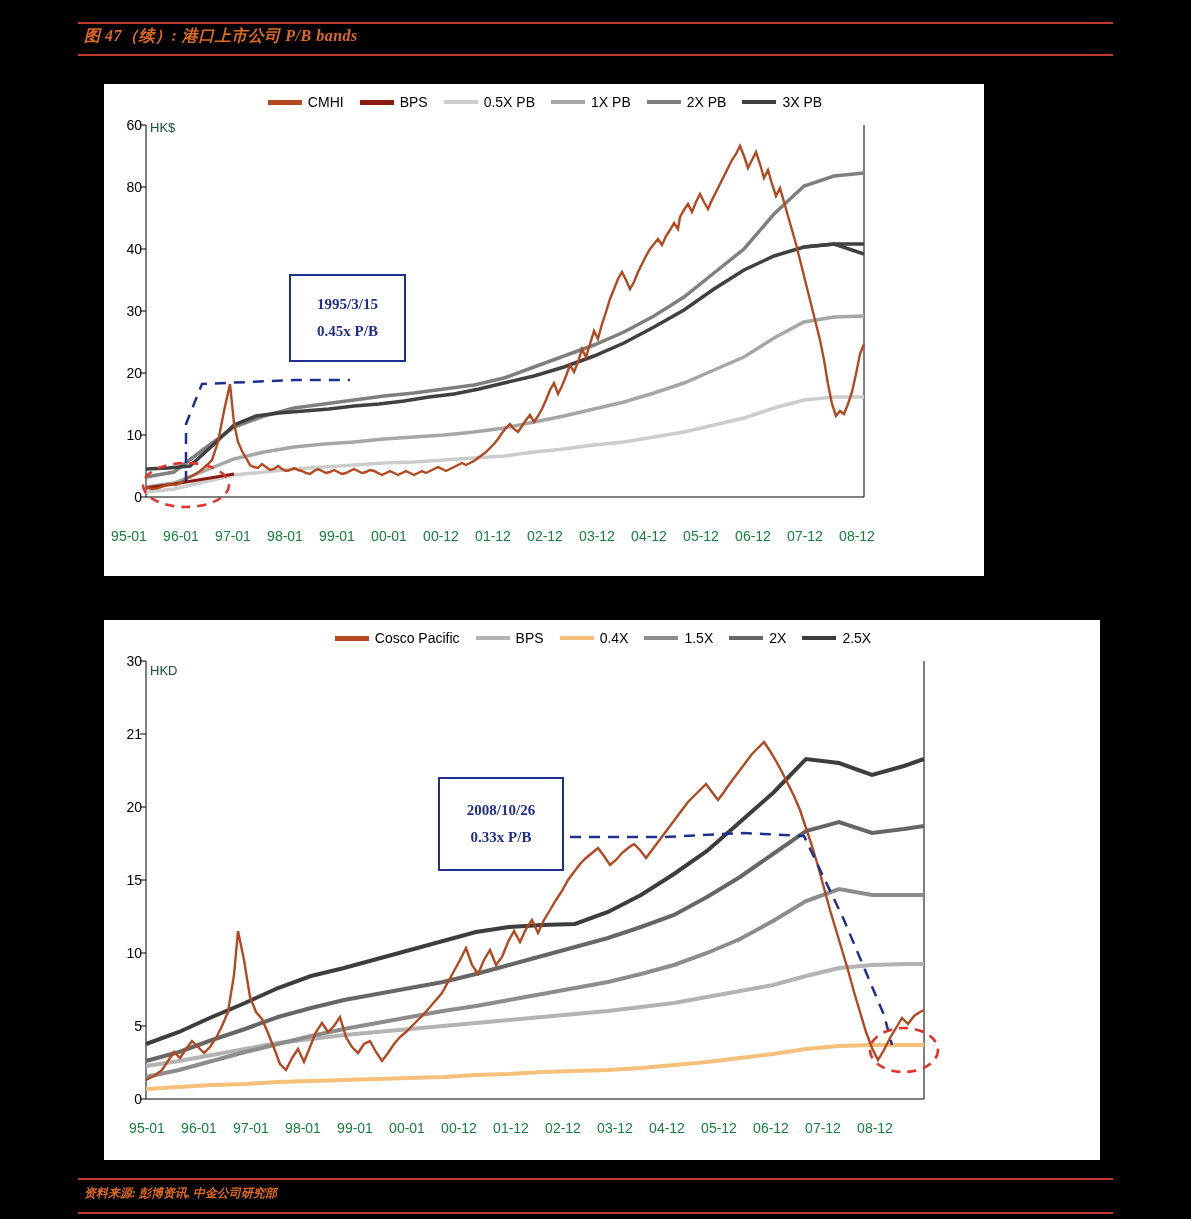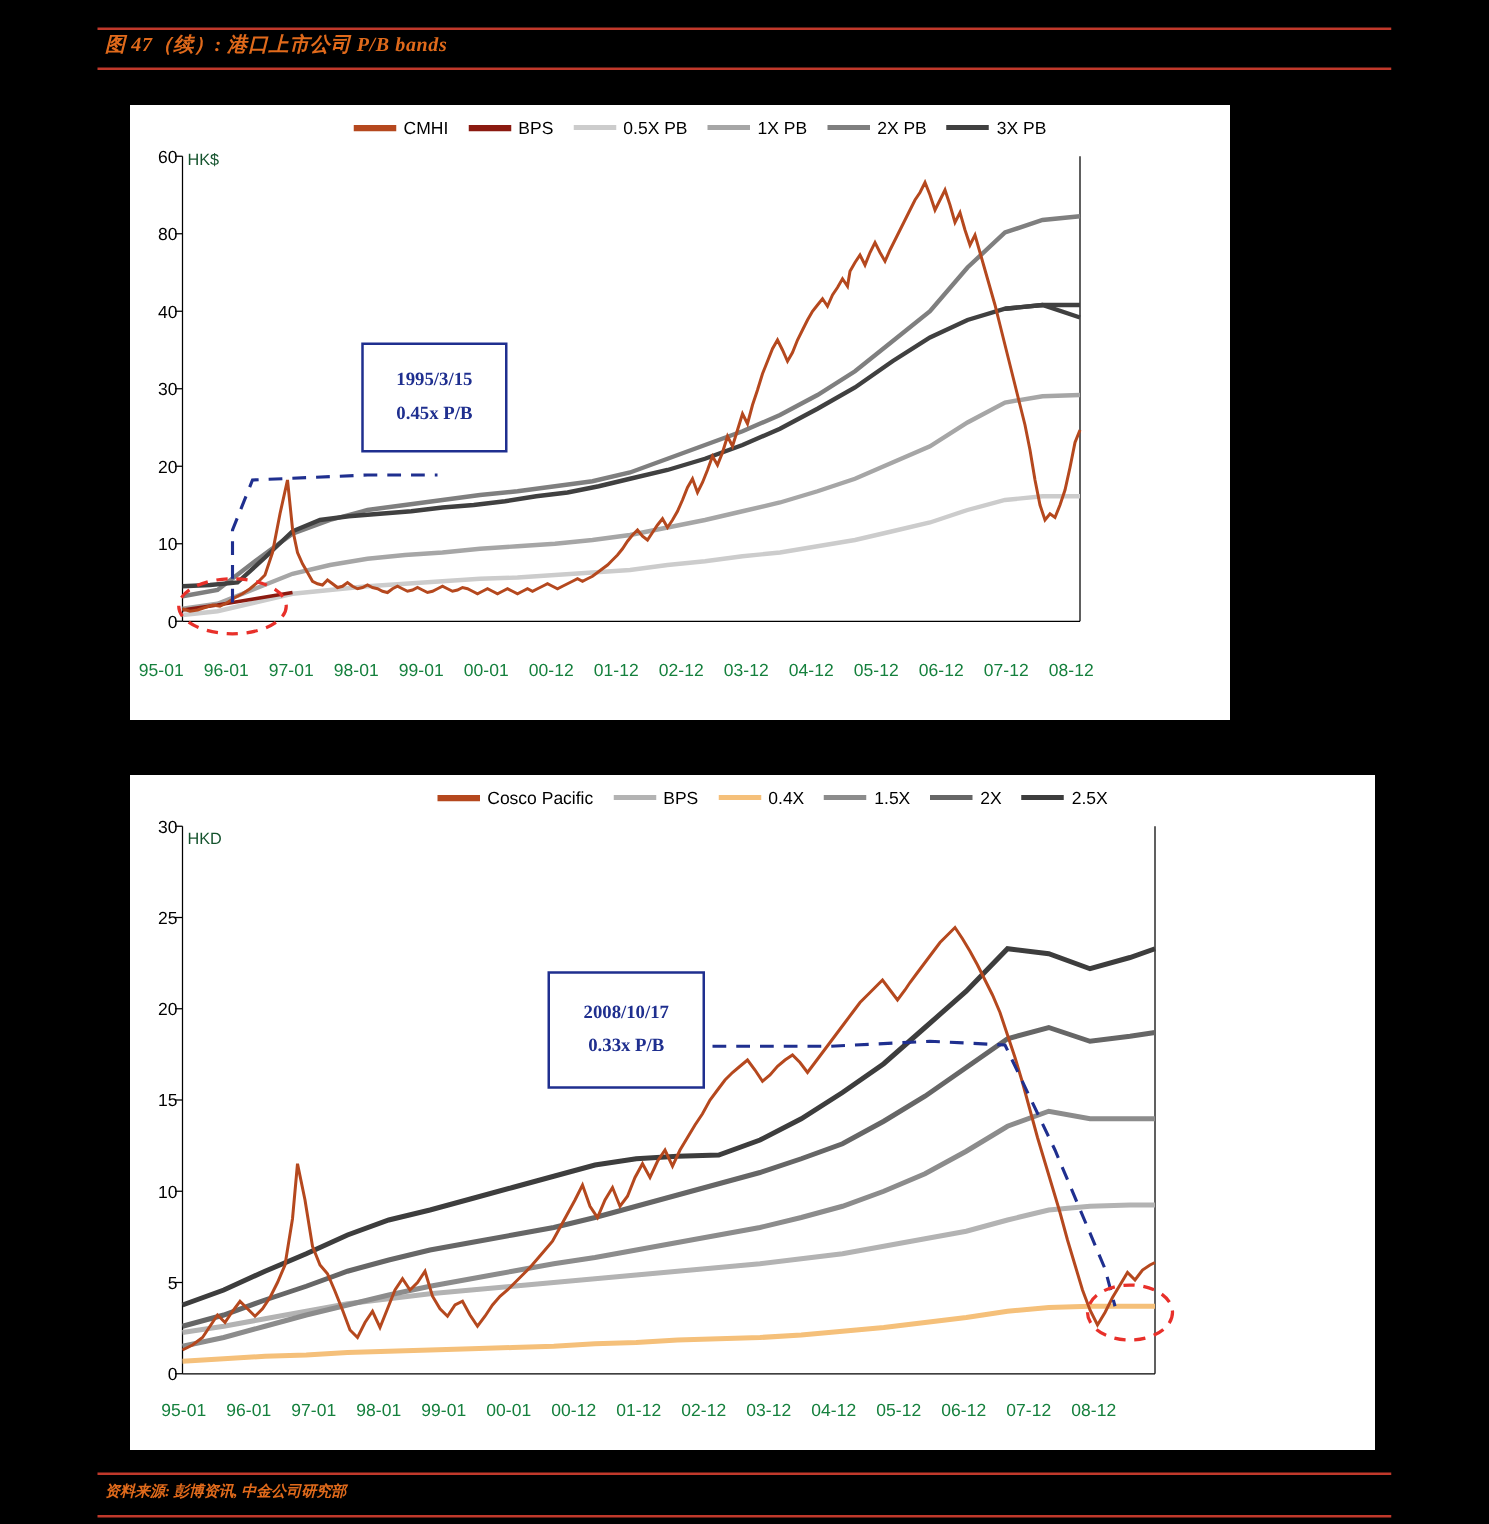--- a/index.html
+++ b/index.html
@@ -8,21 +8,21 @@
   .title-rule{position:absolute;left:78px;right:78px;height:2px;background:#c0392b;}
   #rule-top{top:22px;}
   #rule-title-bottom{top:54px;}
   #rule-foot-top{top:1178px;}
   #rule-foot-bottom{top:1212px;}
   .fig-title{position:absolute;left:84px;top:26px;color:#e06a1b;font-family:"Liberation Serif",serif;font-style:italic;font-weight:bold;font-size:16px;letter-spacing:.5px;}
   .source{position:absolute;left:84px;top:1185px;color:#e06a1b;font-family:"Liberation Serif",serif;font-style:italic;font-weight:bold;font-size:12px;}
   .panel{position:absolute;background:#fff;}
   #panel1{left:104px;top:84px;width:880px;height:492px;}
   #panel2{left:104px;top:620px;width:996px;height:540px;}
-  .legend{position:absolute;top:10px;left:16px;width:100%;display:flex;justify-content:center;gap:16px;align-items:center;font-size:14px;color:#000;}
+  .legend{position:absolute;top:10px;left:1px;width:100%;display:flex;justify-content:center;gap:16px;align-items:center;font-size:14px;color:#000;}
   .legend .item{display:flex;align-items:center;gap:6px;white-space:nowrap;}
   .legend .swatch{display:block;width:34px;height:4px;}
   .axis-unit{position:absolute;font-size:13px;color:#14532d;}
   .ytick{position:absolute;font-size:14px;color:#000;text-align:right;width:34px;}
   .xtick{position:absolute;font-size:14px;color:#15803d;text-align:center;width:52px;}
   .callout{position:absolute;border:2px solid #1f2f8f;background:#fff;color:#1f2f8f;font-family:"Liberation Serif",serif;font-weight:bold;font-size:15px;display:flex;flex-direction:column;justify-content:center;align-items:center;gap:10px;}
   svg{position:absolute;left:0;top:0;}
 </style>
 </head>
 <body>
@@ -153,21 +153,21 @@
         </div>
       <div class="item">
           <span class="swatch" style="background:#3d3d3d"></span>
           <span>2.5X</span>
         </div>
     </div>
 
     <div class="axis-unit" style="left:46px;top:43px;">HKD</div>
 
     <div class="ytick" style="left:4px;top:33px;">30</div>
-    <div class="ytick" style="left:4px;top:106px;">25</div>
+    <div class="ytick" style="left:4px;top:106px;">21</div>
     <div class="ytick" style="left:4px;top:179px;">20</div>
     <div class="ytick" style="left:4px;top:252px;">15</div>
     <div class="ytick" style="left:4px;top:325px;">10</div>
     <div class="ytick" style="left:4px;top:398px;">5</div>
     <div class="ytick" style="left:4px;top:471px;">0</div>
 
     <div class="xtick" style="left:17px;top:500px;">95-01</div>
     <div class="xtick" style="left:69px;top:500px;">96-01</div>
     <div class="xtick" style="left:121px;top:500px;">97-01</div>
     <div class="xtick" style="left:173px;top:500px;">98-01</div>
@@ -208,21 +208,21 @@
       <path d="M42,424 L75,412 L108,397 L141,383 L174,368 L207,356 L240,348 L273,339 L306,330 L339,321 L372,312 L405,307 L438,305 L471,304 L504,292 L537,275 L570,254 L603,231 L636,202 L669,173 L702,139 L735,143 L768,155 L800,146 L820,139" fill="none" stroke="#3d3d3d" stroke-width="4"></path>
 
       <path d="M42,460 L50,456 L58,450 L64,441 L70,432 L76,438 L82,429 L88,421 L94,427 L100,433 L106,427 L112,418 L118,406 L124,392 L130,355 L134,311 L140,340 L146,377 L152,392 L158,399 L164,413 L170,428 L176,444 L182,450 L188,438 L194,429 L200,442 L206,427 L212,412 L218,403 L224,412 L230,406 L236,397 L242,417 L248,427 L254,433 L260,424 L266,421 L272,432 L278,441 L284,433 L290,424 L296,417 L302,412 L308,406 L314,400 L320,394 L326,387 L332,380 L338,373 L344,362 L350,351 L356,340 L362,328 L368,345 L374,354 L380,340 L386,330 L392,345 L398,337 L404,322 L410,311 L416,322 L422,309 L428,300 L434,313 L440,300 L446,290 L452,280 L458,271 L464,260 L470,252 L476,244 L482,238 L488,233 L494,228 L500,236 L506,245 L512,240 L518,233 L524,228 L530,224 L536,230 L542,238 L548,230 L554,222 L560,214 L566,206 L572,198 L578,190 L584,182 L590,176 L596,170 L602,164 L608,172 L614,180 L620,172 L624,166 L630,158 L636,150 L642,142 L648,134 L654,128 L660,122 L666,131 L672,141 L678,152 L684,164 L690,176 L696,190 L702,208 L708,226 L714,246 L720,268 L726,290 L732,310 L738,330 L744,350 L750,372 L756,392 L762,412 L768,428 L774,440 L780,430 L786,418 L792,408 L798,398 L804,404 L810,396 L816,392 L820,390" fill="none" stroke="#b5481e" stroke-width="2.4"></path>
 
       <path d="M447,217 L560,217 L640,213 L700,216 L740,300 L780,395 L788,425" fill="none" stroke="#1f2f8f" stroke-width="2.5" stroke-dasharray="11 8"></path>
 
       <ellipse cx="800" cy="430" rx="34" ry="22" fill="none" stroke="#e8302a" stroke-width="2.6" stroke-dasharray="9 7"></ellipse>
     </svg>
 
     <div class="callout" style="left:334px;top:157px;width:122px;height:90px;">
-      <div>2008/10/17</div>
+      <div>2008/10/26</div>
       <div>0.33x P/B</div>
     </div>
   </div>
 
   <div class="title-rule" id="rule-foot-top"></div>
   <div class="source">资料来源: 彭博资讯, 中金公司研究部</div>
   <div class="title-rule" id="rule-foot-bottom"></div>
 
 </div>
 

